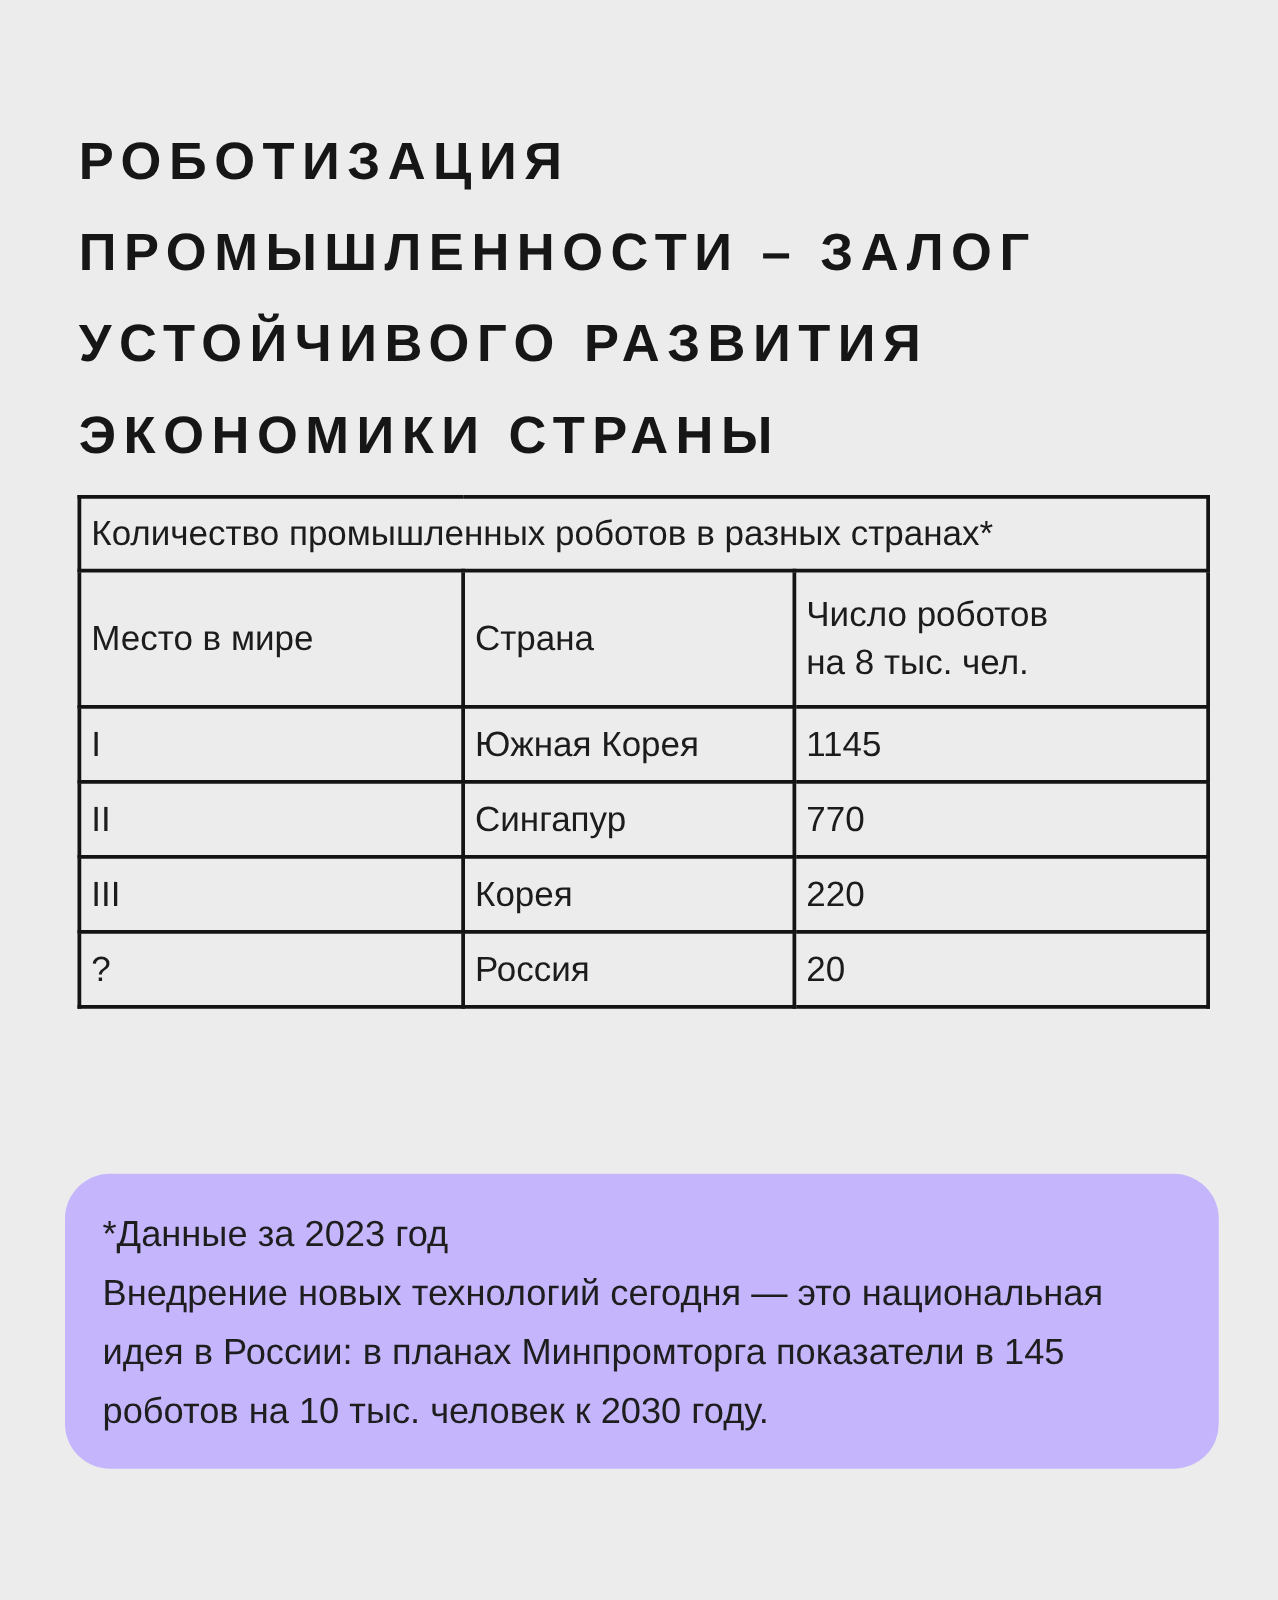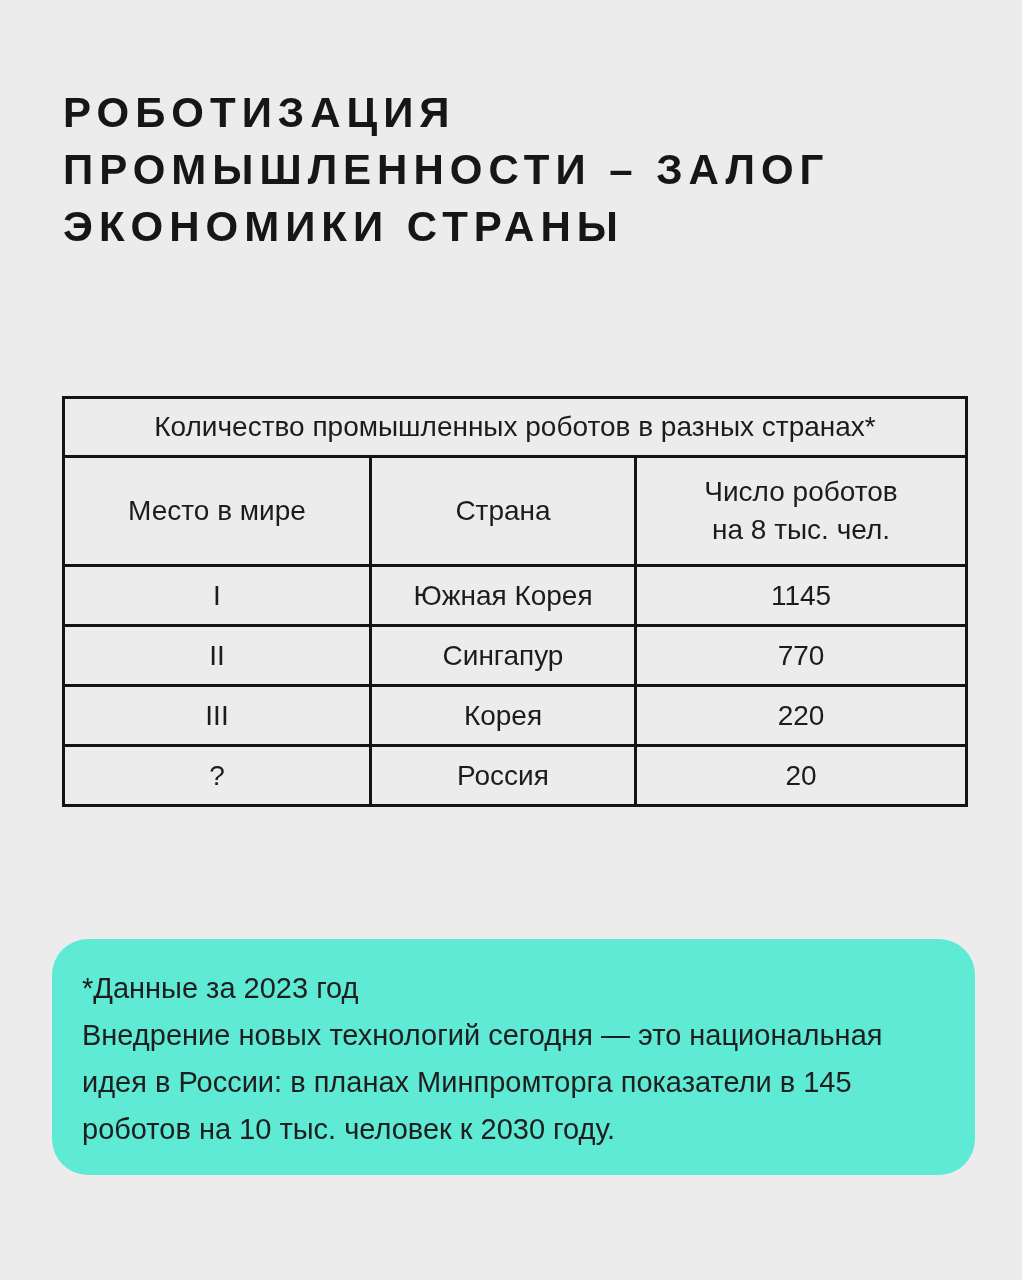--- a/index.html
+++ b/index.html
@@ -20,68 +20,69 @@
     left: 63px;
     top: 84px;
     margin: 0;
     font-size: 42px;
     font-weight: 700;
     letter-spacing: 6px;
     line-height: 57px;
     color: #161616;
     text-transform: uppercase;
   }
-  .title .line { display: block; }
+  .title .line { display: block; margin-top: 16px; }
 
   table.robots {
     position: absolute;
     left: 62px;
     top: 396px;
     width: 903px;
     border-collapse: collapse;
     table-layout: fixed;
   }
   table.robots td {
     border: 3px solid #141414;
-    text-align: center;
+    text-align: left;
     vertical-align: middle;
     font-size: 28px;
     color: #1C1C1C;
     padding: 0 8px;
   }
   td.caption-cell { height: 56px; }
   tr.header-row td { height: 106px; line-height: 38px; }
   tr.data-row td { height: 57px; }
   col.c1 { width: 307px; }
   col.c2 { width: 265px; }
   col.c3 { width: 331px; }
 
   .note {
     position: absolute;
     left: 52px;
     top: 939px;
     width: 923px;
     height: 236px;
     box-sizing: border-box;
-    background: #5eead4;
+    background: #c4b5fd;
     border-radius: 36px;
     padding: 26px 30px;
     font-size: 29px;
     line-height: 47px;
     color: #1E1E1E;
   }
 </style>
 </head>
 <body>
 
 <div class="page">
 
   <h1 class="title">
     <span class="line">РОБОТИЗАЦИЯ</span>
     <span class="line">ПРОМЫШЛЕННОСТИ – ЗАЛОГ</span>
+    <span class="line">УСТОЙЧИВОГО РАЗВИТИЯ</span>
     <span class="line">ЭКОНОМИКИ СТРАНЫ</span>
   </h1>
 
   <table class="robots">
     <colgroup>
       <col class="c1">
         <col class="c2">
         <col class="c3">
     </colgroup>
     <tbody>

